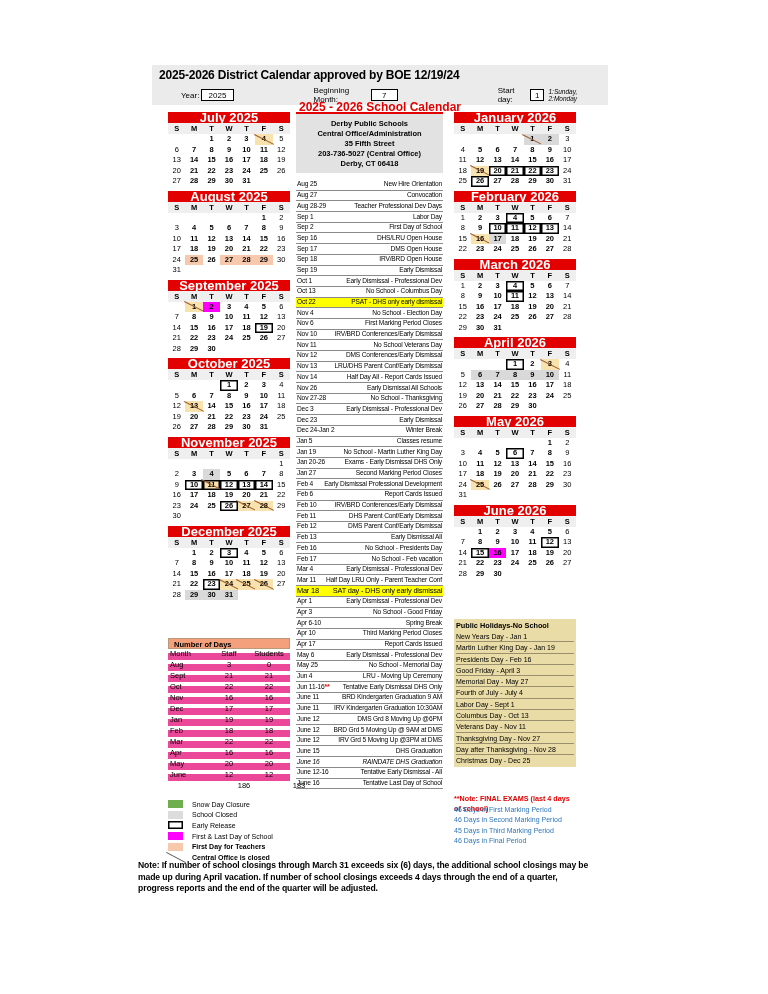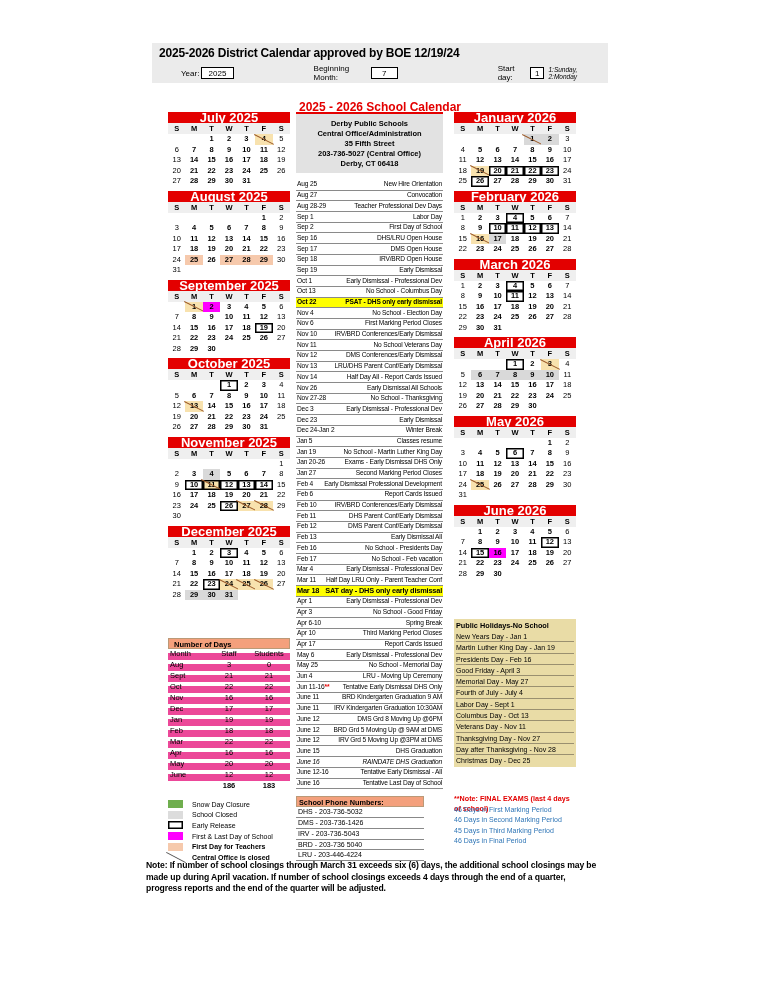--- a/index.html
+++ b/index.html
@@ -1,20 +1,20 @@
 <!DOCTYPE html>
 <html><head>
 <meta charset="utf-8">
 <style>
   *{margin:0;padding:0;box-sizing:border-box;}
   html,body{width:768px;height:994px;background:#fff;font-family:"Liberation Sans",sans-serif;color:#000;}
   .sheet{position:relative;width:768px;height:994px;overflow:hidden;}
 
   
-  .top-band{position:absolute;left:152px;top:43px;width:456px;height:40px;background:#ebebeb;padding:3px 7px;}
+  .top-band{position:absolute;left:152px;top:65px;width:456px;height:40px;background:#ebebeb;padding:3px 7px;}
   .doc-title{font-size:12px;font-weight:bold;letter-spacing:-0.2px;}
   .controls-row{display:flex;align-items:center;font-size:8px;margin-top:4px;margin-left:22px;}
   .ctl-label{margin-right:2px;}
   .ctl-box{display:inline-block;border:1px solid #000;background:#fff;text-align:center;font-size:8px;height:12px;line-height:11px;margin-right:4px;}
   .ctl-year{width:36px;margin-right:80px;}
   .ctl-month{width:30px;margin-right:100px;}
   .ctl-start{width:16px;}
   .startday-note{font-style:italic;font-size:6.5px;}
 
   .main-title{position:absolute;left:152px;top:100px;width:456px;text-align:center;color:#e30000;font-weight:bold;font-size:12px;}
@@ -38,36 +38,36 @@
   .day.mag{background:#ff00ff;}
   .day.pink{background:#f6c9ac;}
   .day.box{box-shadow:inset 0 0 0 1.5px #000;}
 
   
   .info-box{background:#e2e2e2;border-top:2px solid #e30000;padding:5px 2px 4px 2px;text-align:center;font-weight:bold;font-size:7.5px;line-height:10px;margin-bottom:7px;}
   .events{font-size:6.6px;letter-spacing:-0.15px;}
   .event-row{display:flex;justify-content:space-between;align-items:flex-end;border-bottom:1px solid #8a8a8a;height:10.7px;line-height:10.2px;white-space:nowrap;}
   .event-row .date{flex:none;padding-left:1px;}
   .event-row .desc{flex:1;text-align:right;padding-right:1px;}
-  .event-row.yellow{background:#ffff00;font-weight:bold;}
+  .event-row.yellow{background:#ffff00;font-weight:normal;}
   .event-row.big{font-size:7.4px;letter-spacing:-0.2px;}
   .event-row.italic{font-style:italic;}
   .star{color:#e30000;font-weight:bold;}
 
   .phones{margin-top:7px;width:128px;font-size:7px;}
   .phones-title{background:#f4a07c;font-weight:bold;font-size:7.3px;height:11px;line-height:11px;padding-left:2px;border:1px solid #b97;}
   .phone-row{border-bottom:1px solid #888;height:10.8px;line-height:10.4px;padding-left:2px;}
 
   
   .nod{margin-top:38px;width:122px;font-size:7.5px;}
   .nod-title{background:#f4a07c;font-weight:bold;height:11px;line-height:11px;padding-left:5px;border:1px solid #b97;}
   .nod-row{display:grid;grid-template-columns:42px 38px 42px;border-bottom:7px solid #ec4899;height:11px;line-height:10.6px;}
   .nod-row span{padding-left:2px;}
   .nod-row span:nth-child(2),.nod-row span:nth-child(3){text-align:center;padding-left:0;}
-  .nod-row.total{font-weight:bold;border-bottom:none;}
+  .nod-row.total{font-weight:normal;border-bottom:none;gap:15px;}
 
   .legend{margin-top:7px;font-size:7px;}
   .legend-row{display:flex;align-items:center;height:10.6px;}
   .legend-row.bold span{font-weight:bold;}
   .sw{width:15px;height:8px;margin-right:9px;flex:none;position:relative;}
   .sw.green{background:#6fae4e;}
   .sw.gray{background:#dcdcdc;}
   .sw.white-box{background:#fff;box-shadow:inset 0 0 0 1.5px #000;}
   .sw.magenta{background:#ff00ff;}
   .sw.pink{background:#f6c9ac;}
@@ -77,21 +77,21 @@
   
   .holidays{margin-top:40px;background:#e9dca6;font-size:7px;width:122px;padding:1px 2px 0 2px;}
   .holidays-title{font-weight:bold;font-size:7.3px;height:11px;line-height:11px;}
   .holiday-row{border-bottom:1px solid #9a9070;height:11.3px;line-height:11px;}
   .holiday-row:last-child{border-bottom:none;}
 
   .exams{margin-top:27px;font-size:7px;}
   .exams-title{color:#e30000;font-weight:bold;font-size:7.2px;height:11px;line-height:10px;}
   .exam-line{color:#2e75b6;height:10.5px;line-height:10.5px;}
 
-  .note{position:absolute;left:146px;top:860px;width:455px;font-weight:bold;font-size:8.6px;line-height:11.6px;letter-spacing:-0.1px;}
+  .note{position:absolute;left:138px;top:860px;width:455px;font-weight:bold;font-size:8.6px;line-height:11.6px;letter-spacing:-0.1px;}
 </style>
 </head>
 <body>
 
 <div class="sheet">
 
   <div class="top-band">
     <div class="doc-title">2025-2026 District Calendar approved by BOE 12/19/24</div>
     <div class="controls-row">
       <span class="ctl-label">Year:</span>
@@ -714,30 +714,20 @@
           </div>
           <div class="event-row">
             <span class="date">June 12-16</span>
             <span class="desc">Tentative Early Dismissal - All</span>
           </div>
           <div class="event-row">
             <span class="date">June 16</span>
             <span class="desc">Tentative Last Day of School</span>
           </div>
         </div>
-      <div class="phones">
-        <div class="phones-title">School Phone Numbers:</div>
-        <div id="phone-rows">
-            <div class="phone-row">DHS - 203-736-5032</div>
-            <div class="phone-row">DMS - 203-736-1426</div>
-            <div class="phone-row">IRV - 203-736-5043</div>
-            <div class="phone-row">BRD - 203-736 5040</div>
-            <div class="phone-row">LRU - 203-446-4224</div>
-          </div>
-      </div>
     </div>
 
     <div class="col-right">
       <div id="right-months">
           <div class="month">
             <div class="month-header">January 2026</div>
             <div class="month-grid">
               <div class="dow">S</div>
               <div class="dow">M</div>
               <div class="dow">T</div>

